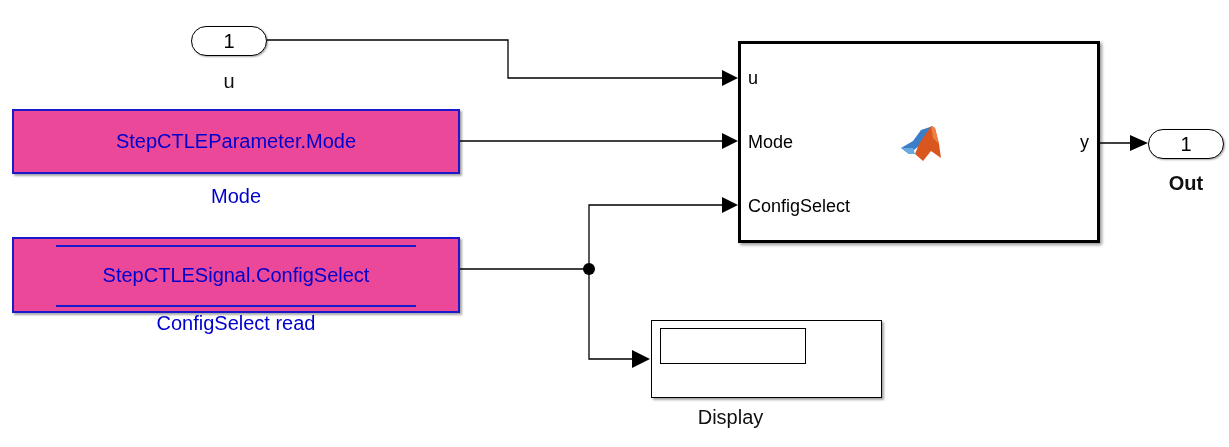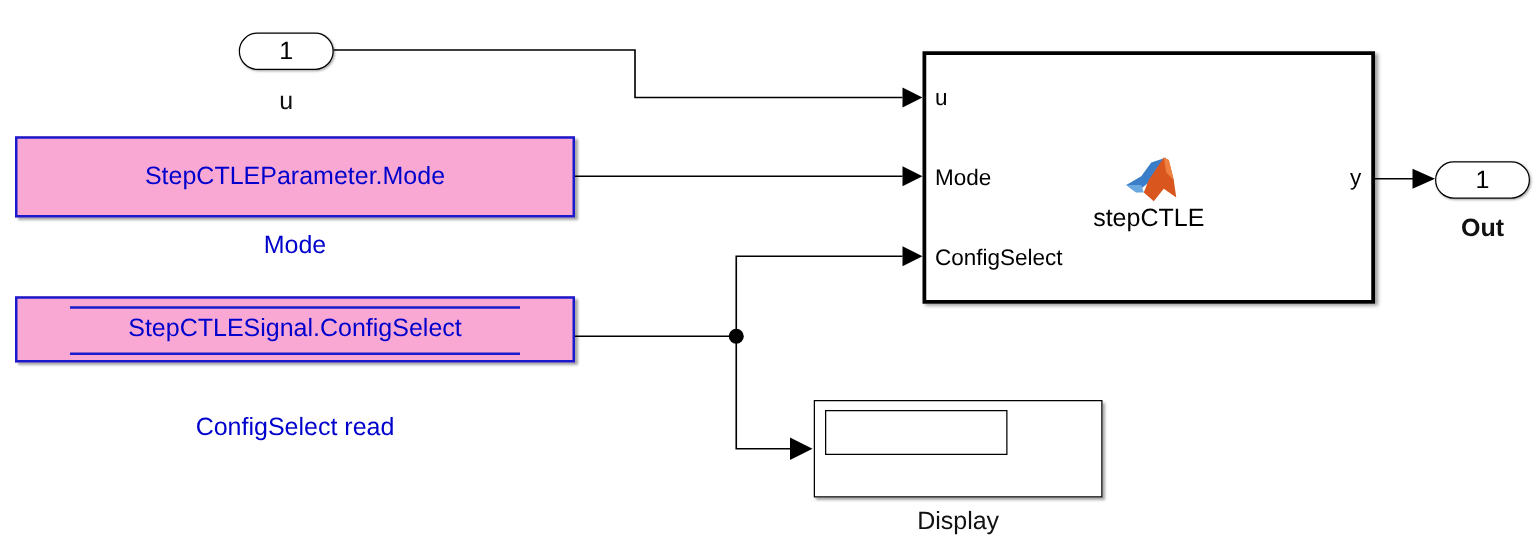--- a/index.html
+++ b/index.html
@@ -10,21 +10,21 @@
     .inport {
       border: 1.5px solid #000; border-radius: 16px; background: #fff;
       box-shadow: 1px 1px 2px rgba(0,0,0,0.35);
       display: flex; align-items: center; justify-content: center;
       font-size: 20px; color: #000; box-sizing: border-box;
     }
     .label { font-size: 20px; text-align: center; white-space: nowrap; }
     .blue-label { color: #0000cc; }
     .black-label { color: #111; }
     .const-block {
-      border: 2px solid #1a1acc; background: #f9a8d4; box-sizing: border-box;
+      border: 2px solid #1a1acc; background: #ec4899; box-sizing: border-box;
       box-shadow: 2px 2px 2px rgba(0,0,0,0.35);
       display: flex; align-items: center; justify-content: center;
       font-size: 20px; color: #0000cc;
     }
     .bar-line { position: absolute; left: 42px; right: 42px; height: 2px; background: #1a1acc; }
     .main-block {
       border: 3px solid #000; background: #fff; box-sizing: border-box;
       box-shadow: 2px 2px 3px rgba(0,0,0,0.4);
     }
     .port-label { position: absolute; font-size: 18px; color: #000; white-space: nowrap; }
@@ -62,42 +62,41 @@
 <div class="abs inport" style="left:191px; top:26px; width:76px; height:30px;">
   <span>1</span>
 </div>
 <div class="abs label black-label" style="left:191px; top:70px; width:76px;">u</div>
 
 <div class="abs const-block" style="left:12px; top:109px; width:448px; height:65px;">
   <span>StepCTLEParameter.Mode</span>
 </div>
 <div class="abs label blue-label" style="left:12px; top:185px; width:448px;">Mode</div>
 
-<div class="abs const-block" style="left:12px; top:237px; width:448px; height:53px;">
+<div class="abs const-block" style="left:12px; top:237px; width:448px; height:76px;">
   <div class="bar-line" style="top:6px;"></div>
   <span>StepCTLESignal.ConfigSelect</span>
   <div class="bar-line" style="bottom:4px;"></div>
 </div>
-<div class="abs label blue-label" style="left:12px; top:331px; width:448px;">ConfigSelect read</div>
+<div class="abs label blue-label" style="left:12px; top:312px; width:448px;">ConfigSelect read</div>
 
 <div class="abs main-block" style="left:738px; top:41px; width:362px; height:202px;">
   <span class="port-label" style="left:7px; top:24px;">u</span>
   <span class="port-label" style="left:7px; top:88px;">Mode</span>
   <span class="port-label" style="left:7px; top:152px;text-align:center;">ConfigSelect</span>
   <span class="port-label" style="right:8px; top:88px;">y</span>
   <svg class="abs" style="left:158px; top:80px;" width="44" height="42" viewBox="0 0 44 42">
     <path d="M2,24 L14,17 L22,6 L34,2 L30,10 L20,22 L10,30 Z" fill="#3a7dc9"></path>
     <path d="M20,20 L32,2 L36,4 L40,20 L42,34 L32,27 L24,37 L16,30 Z" fill="#d9571f"></path>
     <path d="M32,2 L36,4 L40,20 L34,14 Z" fill="#f08040"></path>
     <path d="M2,24 L10,30 L16,30 L14,24 Z" fill="#6aa9e0"></path>
   </svg>
-  <span class="abs" style="left:0; right:0; top:120px; text-align:center; font-size:20px; color:#000;">stepCTLE</span>
 </div>
 
 <div class="abs inport" style="left:1148px; top:129px; width:76px; height:30px;">
   <span>1</span>
 </div>
 <div class="abs label black-label" style="left:1148px; top:172px; width:76px;font-weight:bold;">Out</div>
 
 <div class="abs display-block" style="left:651px; top:320px; width:231px; height:78px;">
   <div class="display-inner"></div>
 </div>
-<div class="abs label black-label" style="left:651px; top:406px; width:231px;">Display</div>
+<div class="abs label black-label" style="left:615px; top:406px; width:231px;">Display</div>
 
 </body></html>

